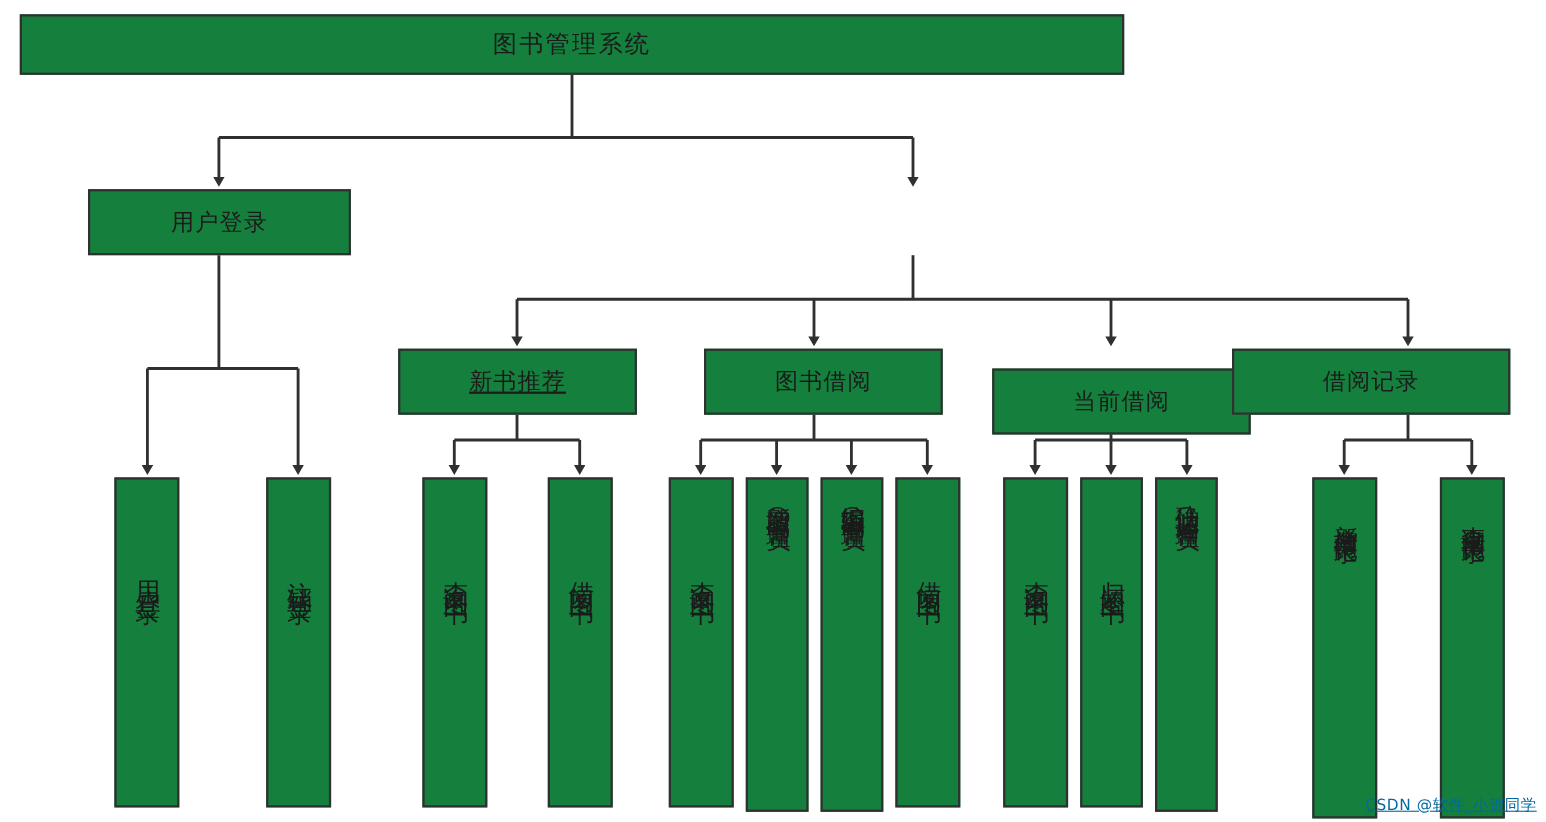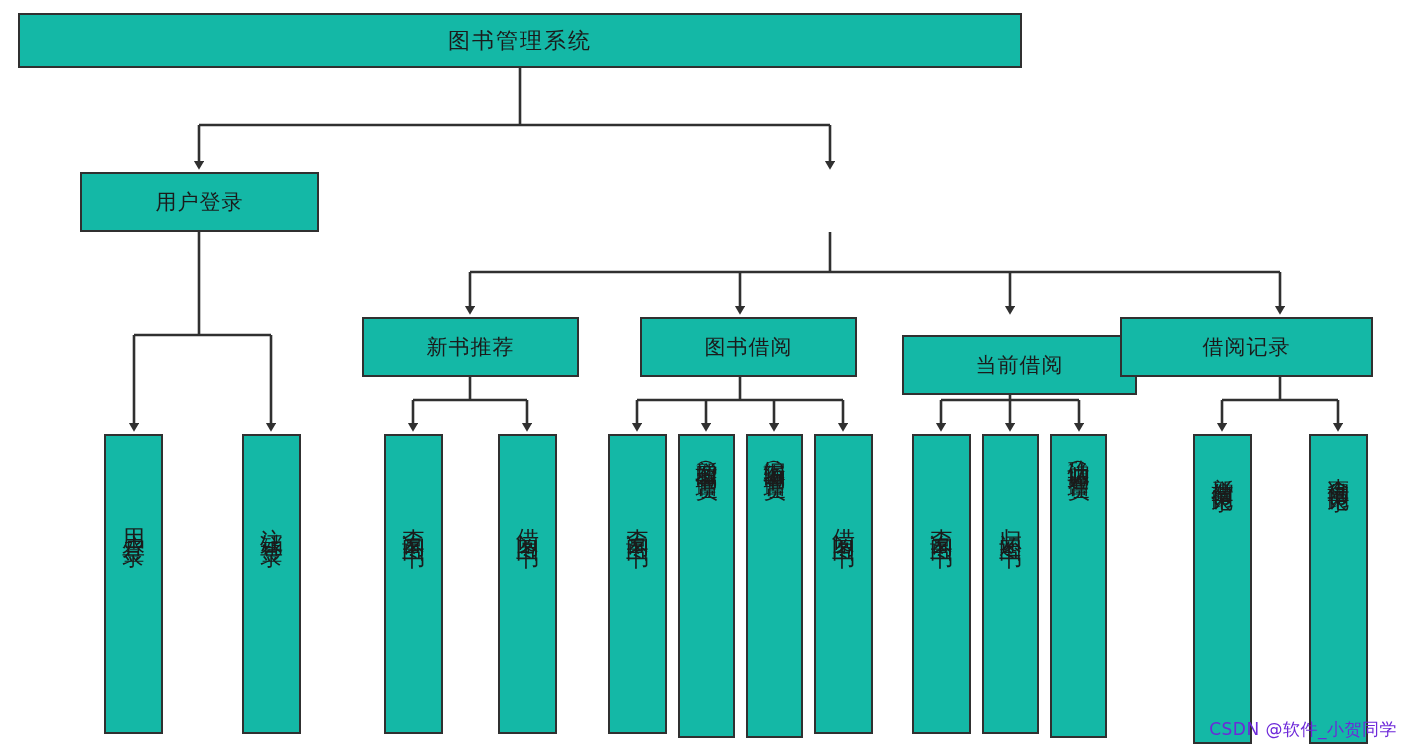--- a/index.html
+++ b/index.html
@@ -11,21 +11,21 @@
     overflow:hidden;
     position:relative;
   }
   #diagram{
     position:absolute;left:0;top:0;width:1405px;height:747px;
   }
   
   .node{
     position:absolute;
     box-sizing:border-box;
-    background:#14b8a6;
+    background:#15803d;
     border:2.5px solid #303030;
     display:flex;
     align-items:center;
     justify-content:center;
     color:#1b1b1b;
     z-index:3;
   }
   .node .lbl{
     display:block;
     text-align:center;
@@ -56,26 +56,27 @@
   }
   .node.v.tall .lbl{font-size:22px;letter-spacing:3px;}
 
   
   #wires{position:absolute;left:0;top:0;width:1405px;height:747px;z-index:1;}
 
   
   #watermark{
     position:absolute;
     right:8px;bottom:6px;
-    font-size:17px;
-    color:#6d28d9;
+    font-size:14px;
+    color:#0369a1;
     letter-spacing:0.5px;
     z-index:9;
     white-space:nowrap;
     font-family:"DejaVu Sans","Liberation Sans",sans-serif;
+    text-decoration:underline;
   }
 </style>
 </head>
 <body>
 
 <div id="diagram">
 
   <svg id="wires" viewBox="0 0 1405 747" xmlns="http://www.w3.org/2000/svg">
     <defs>
       <marker id="arw" markerWidth="10" markerHeight="11" refX="2.2" refY="5.2" orient="auto" markerUnits="userSpaceOnUse">
@@ -131,21 +132,21 @@
 
   <div class="node h root" style="left:18px;top:13px;width:1004px;height:55px;">
     <span class="lbl">图书管理系统</span>
   </div>
 
   <div class="node h" style="left:80px;top:172px;width:239px;height:60px;">
     <span class="lbl">用户登录</span>
   </div>
 
 
-  <div class="node h" style="left:362px;top:317px;width:217px;height:60px;">
+  <div class="node h" style="left:362px;top:317px;width:217px;height:60px;text-decoration:underline;">
     <span class="lbl">新书推荐</span>
   </div>
 
   <div class="node h" style="left:640px;top:317px;width:217px;height:60px;">
     <span class="lbl">图书借阅</span>
   </div>
 
   <div class="node h" style="left:902px;top:335px;width:235px;height:60px;">
     <span class="lbl">当前借阅</span>
   </div>

